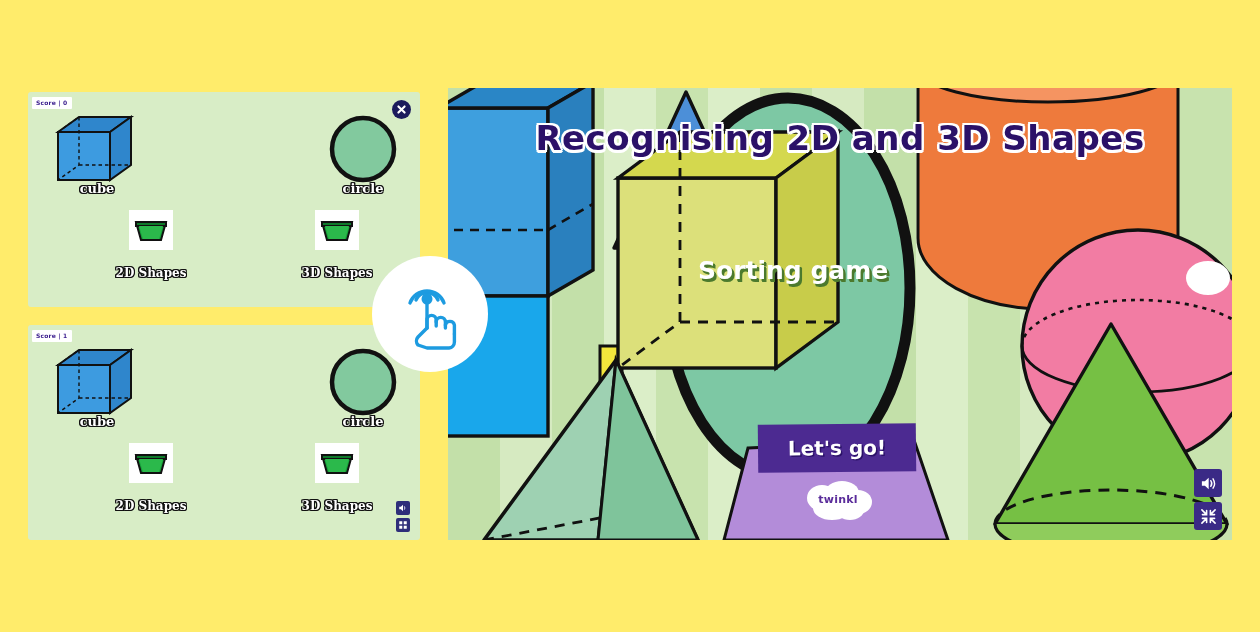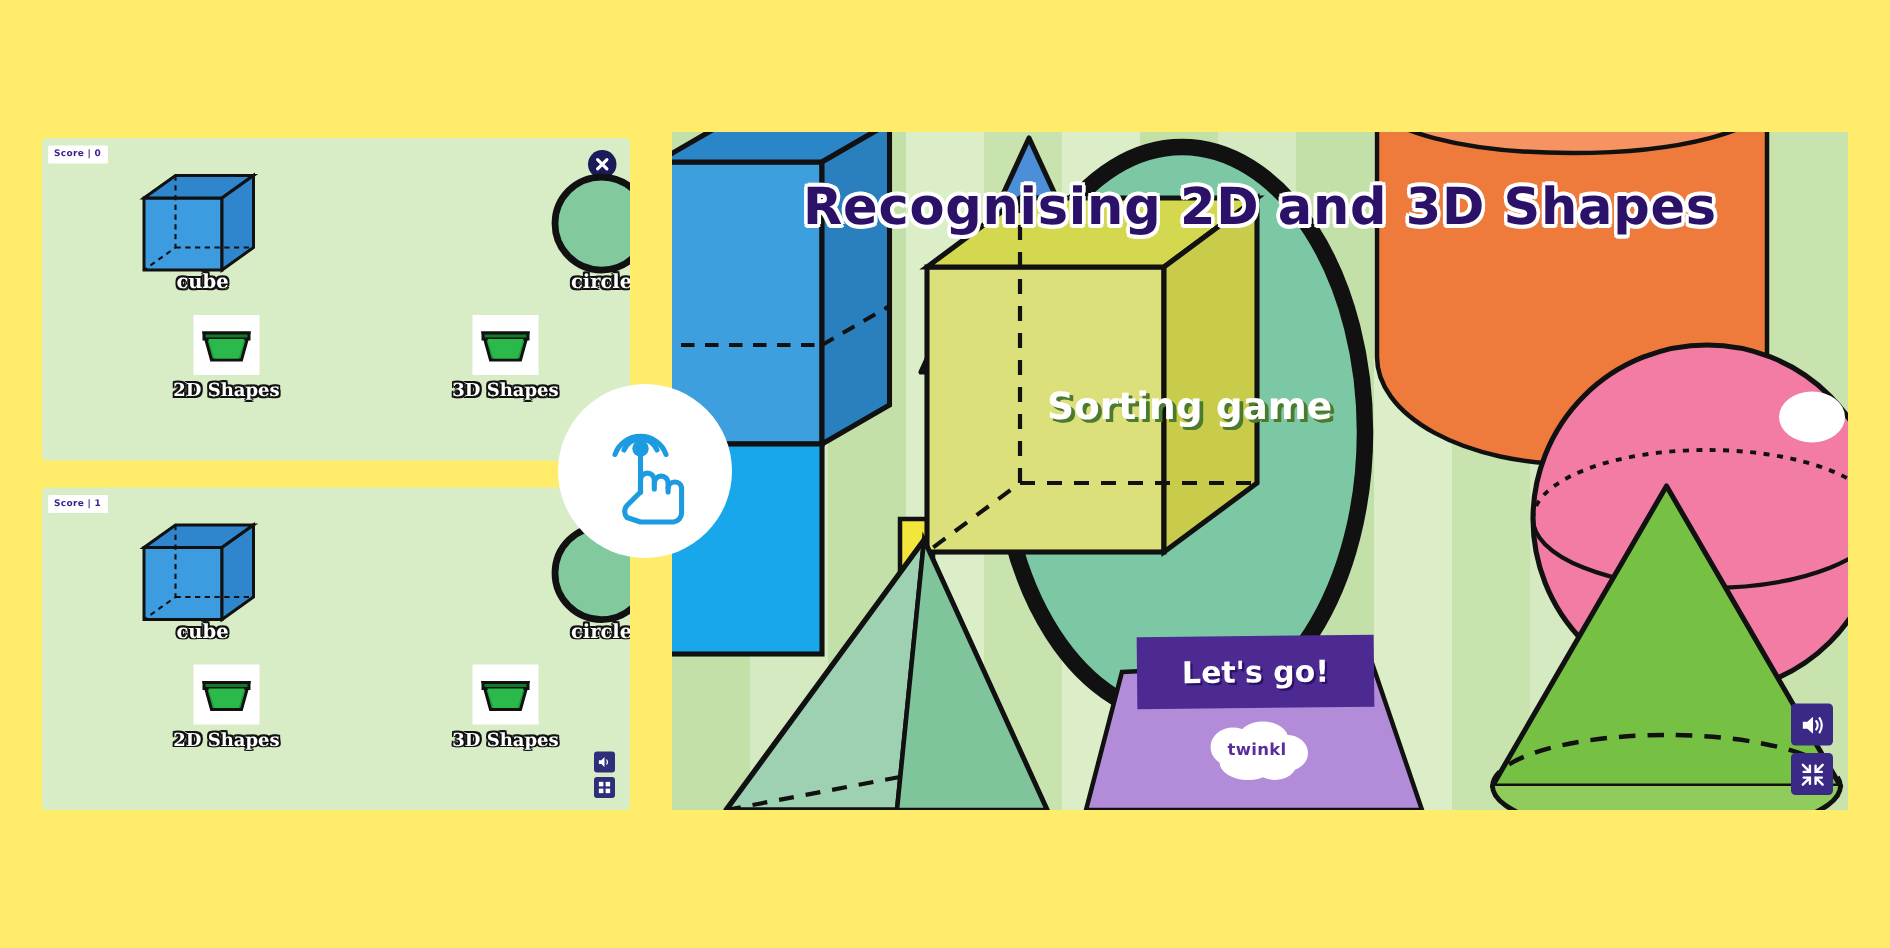--- a/index.html
+++ b/index.html
@@ -69,21 +69,20 @@
   }
   .close-btn svg { display: block; margin: 4px auto; }
 
   
   .shape-row {
     position: absolute;
     top: 18px;
     left: 0;
     width: 392px;
     height: 105px;
-    margin-left: 38px;
   }
   .shape-slot {
     position: absolute;
     width: 110px;
     height: 100px;
   }
   .shape-slot.s1 { left: 14px; }
   .shape-slot.s2 { left: 155px; }
   .shape-slot.s3 { left: 280px; }
 
@@ -131,21 +130,21 @@
   .bin-art-box {
     width: 44px;
     height: 40px;
     margin: 0 auto;
     background: #FFFFFF;
     display: flex;
     align-items: center;
     justify-content: center;
   }
   .bin-label {
-    margin-top: 3px;
+    margin-top: 16px;
     font-family: "DejaVu Serif", serif;
     font-weight: bold;
     font-size: 12px;
     color: #FFFFFF;
     text-shadow:
       -1.2px -1.2px 0 #111, 1.2px -1.2px 0 #111,
       -1.2px 1.2px 0 #111, 1.2px 1.2px 0 #111,
       0 -1.2px 0 #111, 0 1.2px 0 #111,
       -1.2px 0 0 #111, 1.2px 0 0 #111;
     white-space: nowrap;

